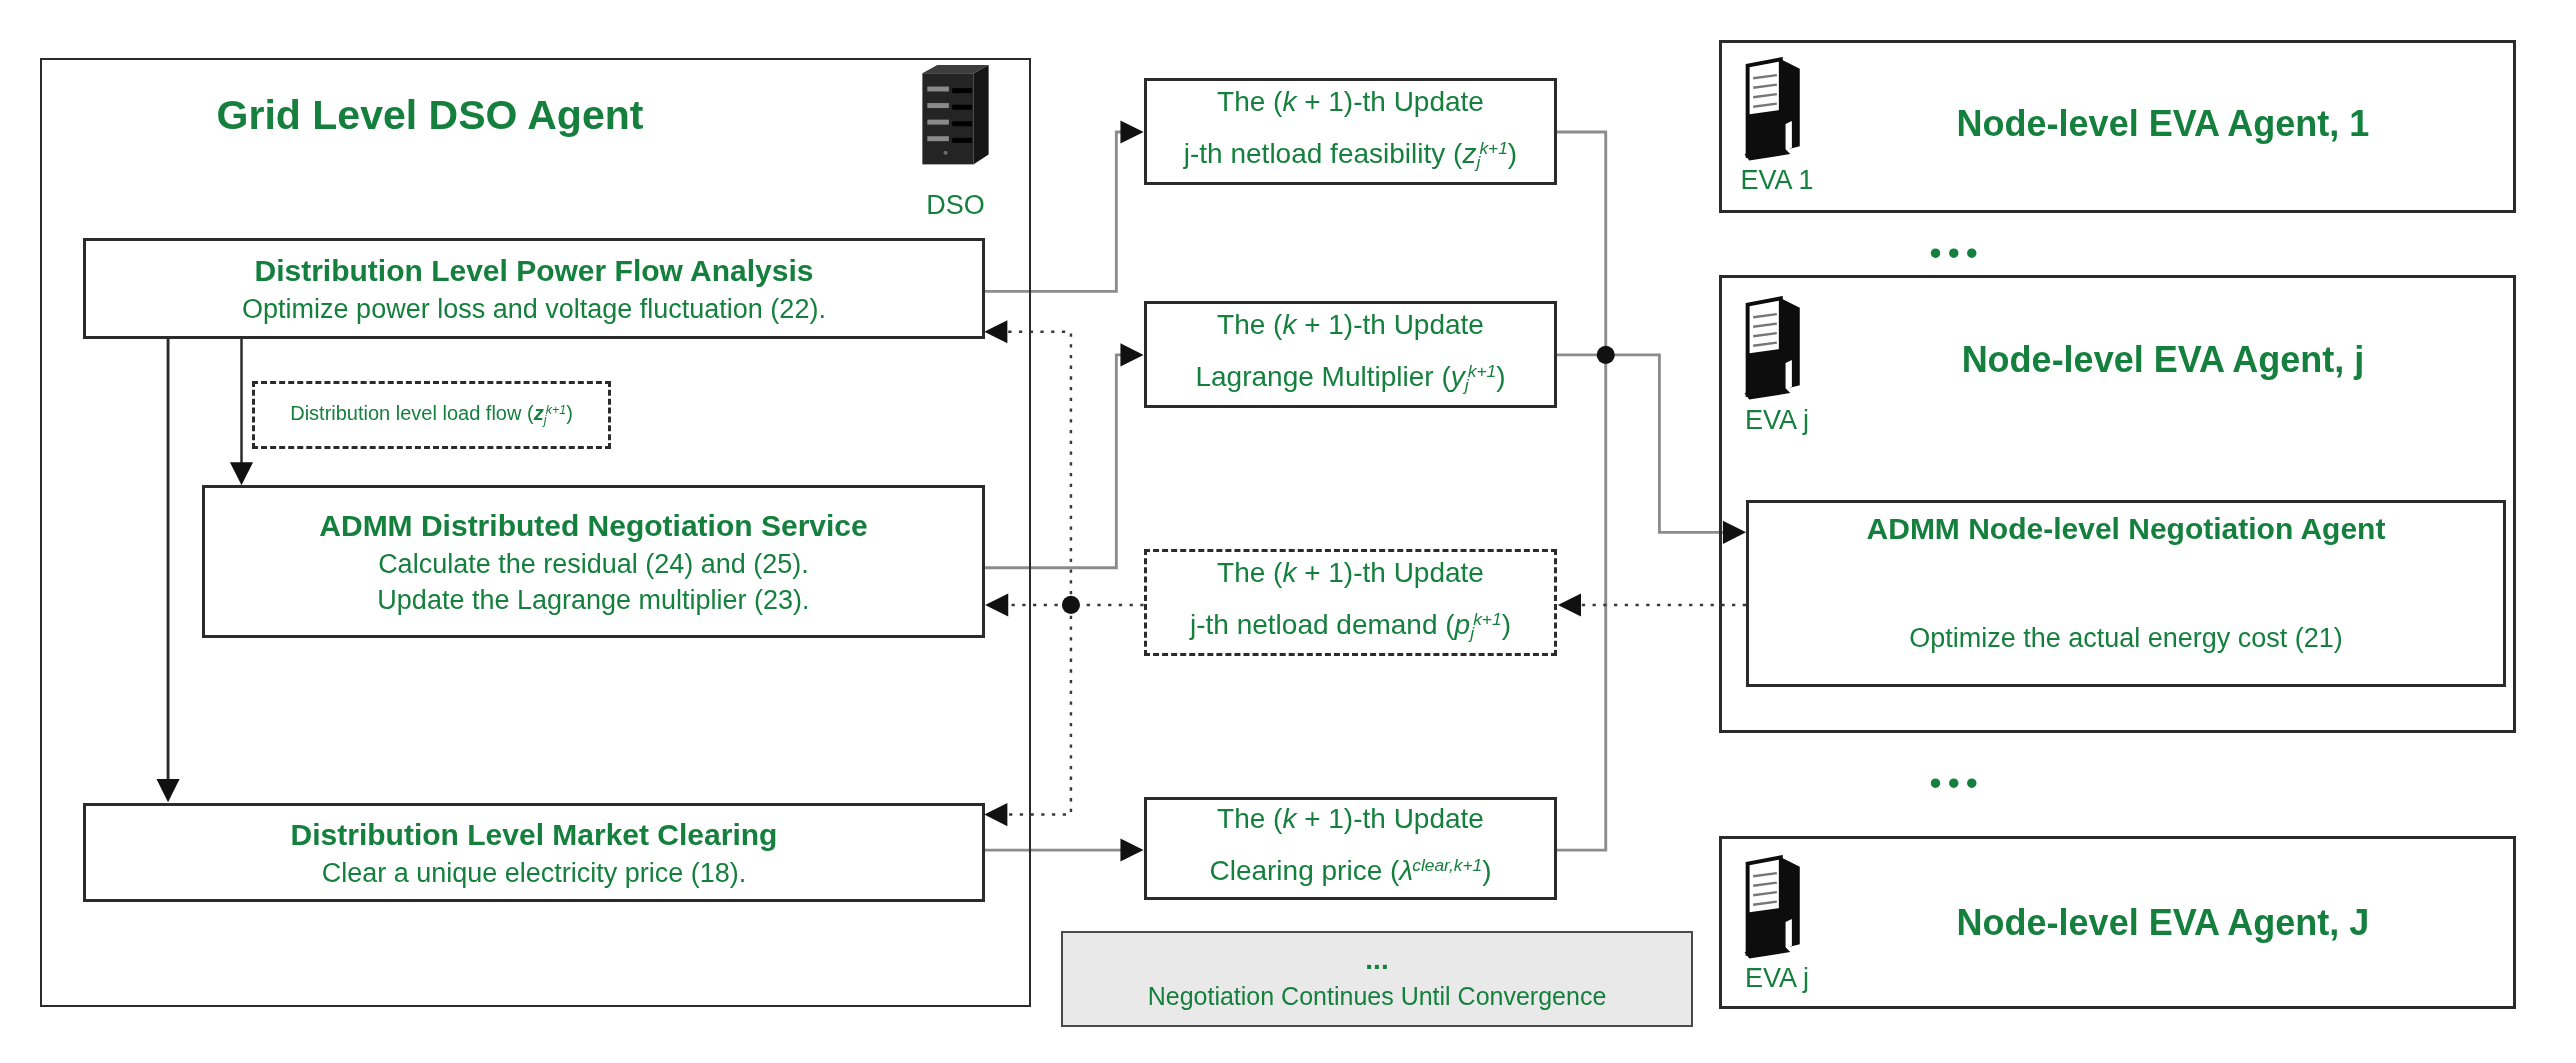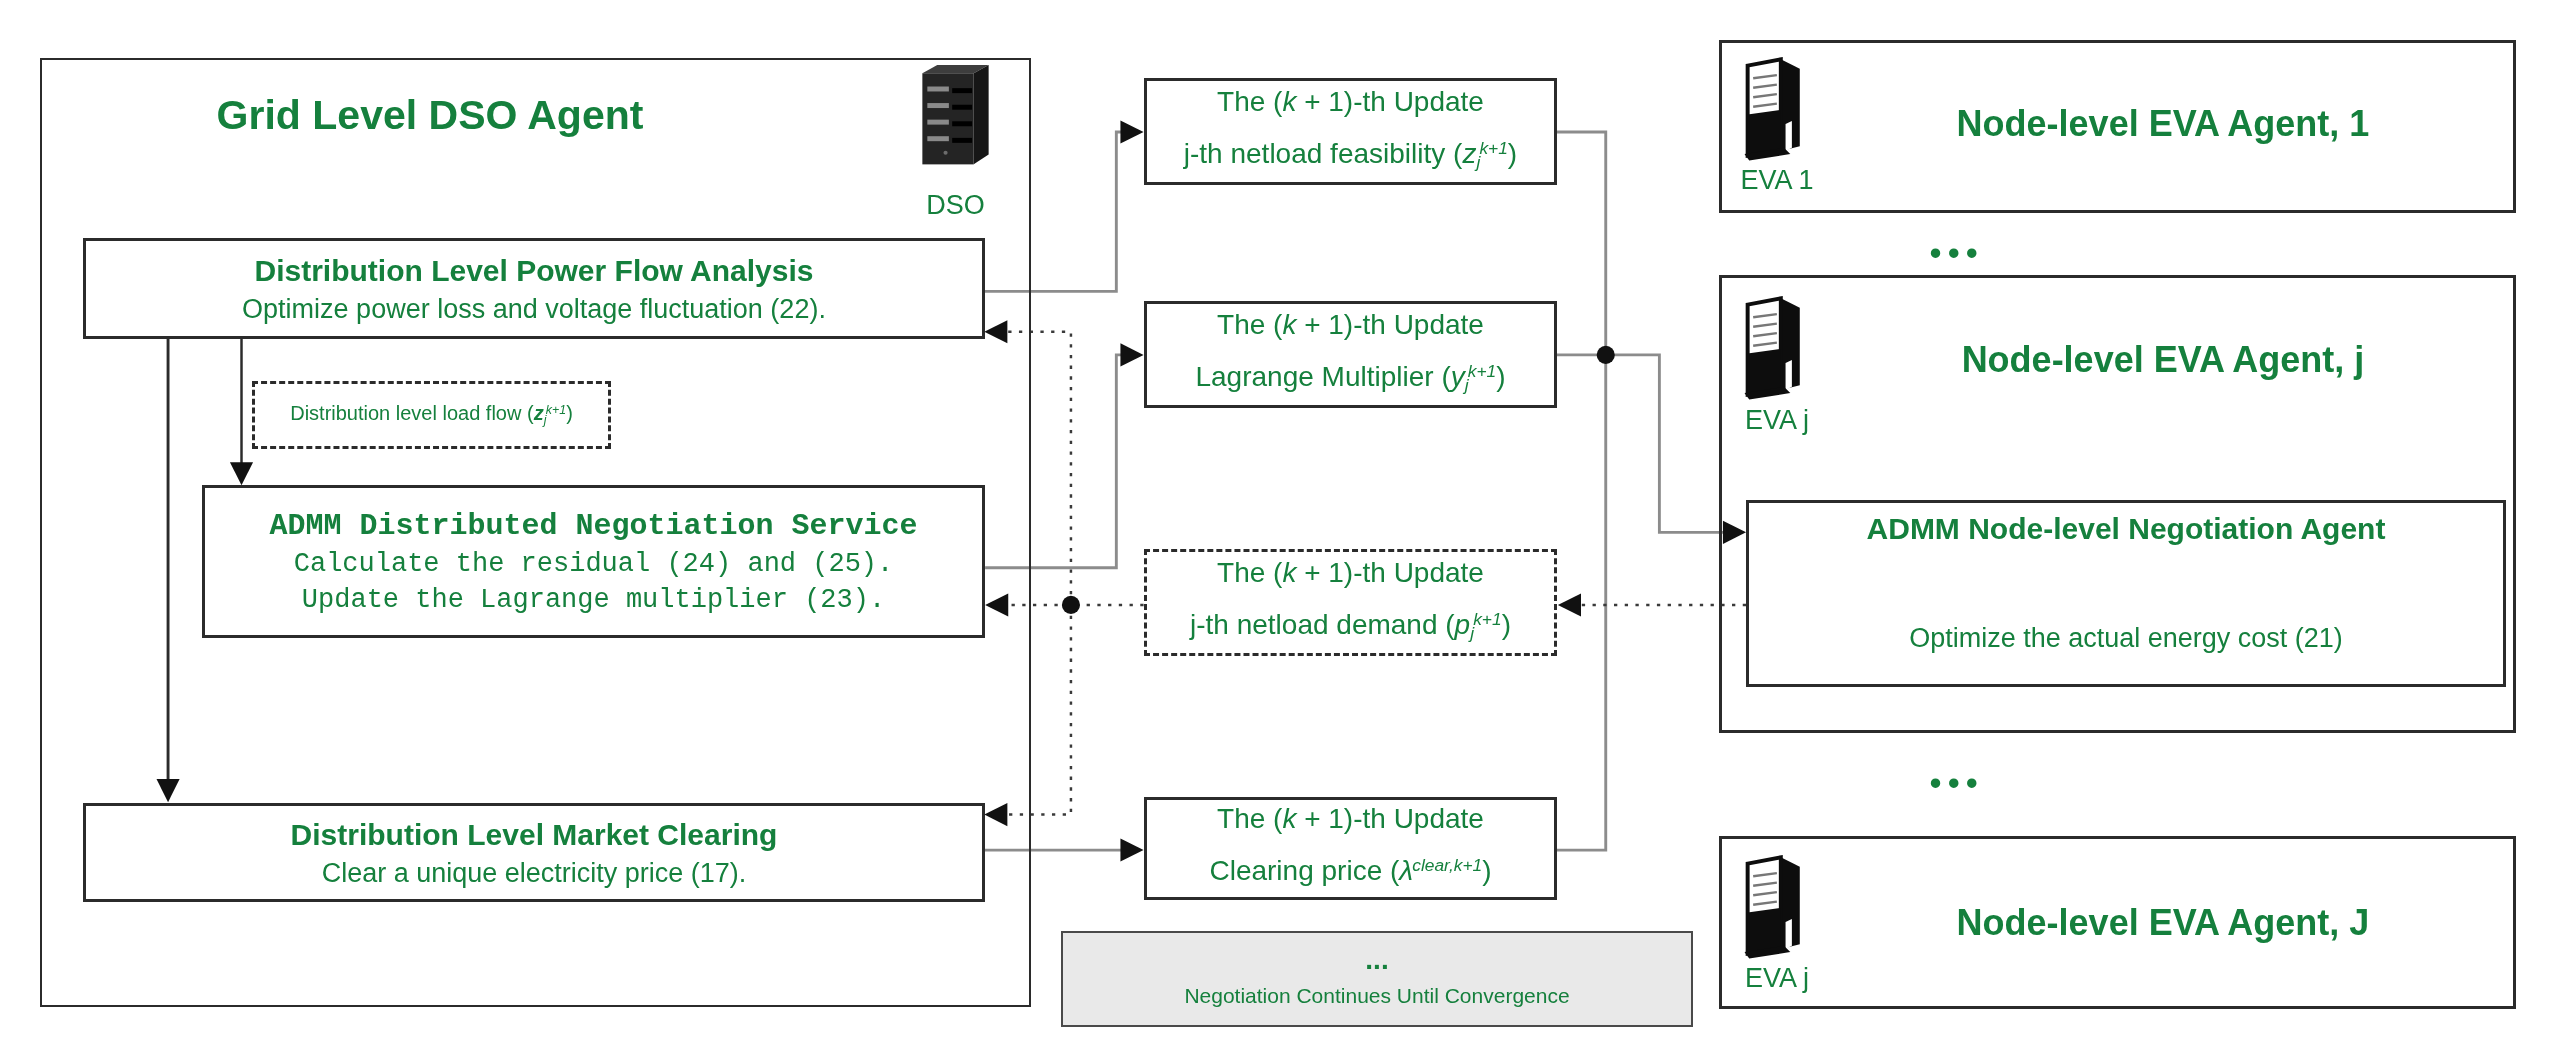--- a/index.html
+++ b/index.html
@@ -19,21 +19,21 @@
   .mvar{font-style:italic;}
   .ivar{font-style:italic;}
   sub.msub{font-size:0.62em; font-style:italic; vertical-align:-0.3em;}
   sup.msup{font-size:0.62em; font-style:italic; vertical-align:0.5em; margin-left:-0.05em;margin-top:47px;}
   .bigtitle{font-weight:700; font-size:41px;}
   .evatitle{font-weight:700; font-size:36px;}
   .iconlabel{font-size:27px; text-align:center;}
   .dots-v{font-weight:700; font-size:33px; letter-spacing:6.6px; text-align:center; z-index:2;}
   .grayfill{background:#e9e9e9; border:2.5px solid #4a4a4a;}
   .convdots{font-size:28px; line-height:33px; font-weight:700;}
-  .convlabel{font-size:21px; line-height:40px;}
+  .convlabel{font-size:25px; line-height:40px;}
 </style>
 </head>
 <body>
 
 <div class="canvas">
 
   <svg class="wires" viewBox="0 0 3120 1288" width="2576" height="1063">
 
     <path d="M 1192 353 H 1352 V 160 H 1359" fill="none" stroke="#8c8c8c" stroke-width="3.5"></path>
 
@@ -97,29 +97,29 @@
     <div class="btitle">Distribution Level Power Flow Analysis</div>
     <div class="bdesc">Optimize power loss and voltage fluctuation (22).</div>
   </div>
 
   <div class="box dashedbox" style="left:252px; top:381px; width:359px; height:68px;">
     <div class="bdesc" style="font-size:20px;">
       <span>Distribution level load flow (</span><span class="mvar" style="font-weight:700;">z</span><sub class="msub">j</sub><sup class="msup">k+1</sup><span>)</span>
     </div>
   </div>
 
-  <div class="box" style="left:202px; top:485px; width:783px; height:153px;font-family:Liberation Mono, monospace;">
+  <div class="box" style="left:202px; top:485px; width:783px; height:153px;">
     <div class="btitle">ADMM Distributed Negotiation Service</div>
     <div class="bdesc">Calculate the residual (24) and (25).</div>
     <div class="bdesc">Update the Lagrange multiplier (23).</div>
   </div>
 
   <div class="box" style="left:83px; top:803px; width:902px; height:99px;">
     <div class="btitle">Distribution Level Market Clearing</div>
-    <div class="bdesc">Clear a unique electricity price (17).</div>
+    <div class="bdesc">Clear a unique electricity price (18).</div>
   </div>
 
   <div class="box" style="left:1144px; top:78px; width:413px; height:107px;">
     <div class="mline"><span>The (</span><span class="ivar">k</span><span> + 1)-th Update</span></div>
     <div class="mline"><span>j-th netload feasibility (</span><span class="mvar">z</span><sub class="msub">j</sub><sup class="msup">k+1</sup><span>)</span></div>
   </div>
 
   <div class="box" style="left:1144px; top:301px; width:413px; height:107px;">
     <div class="mline"><span>The (</span><span class="ivar">k</span><span> + 1)-th Update</span></div>
     <div class="mline"><span>Lagrange Multiplier (</span><span class="mvar">y</span><sub class="msub">j</sub><sup class="msup">k+1</sup><span>)</span></div>

